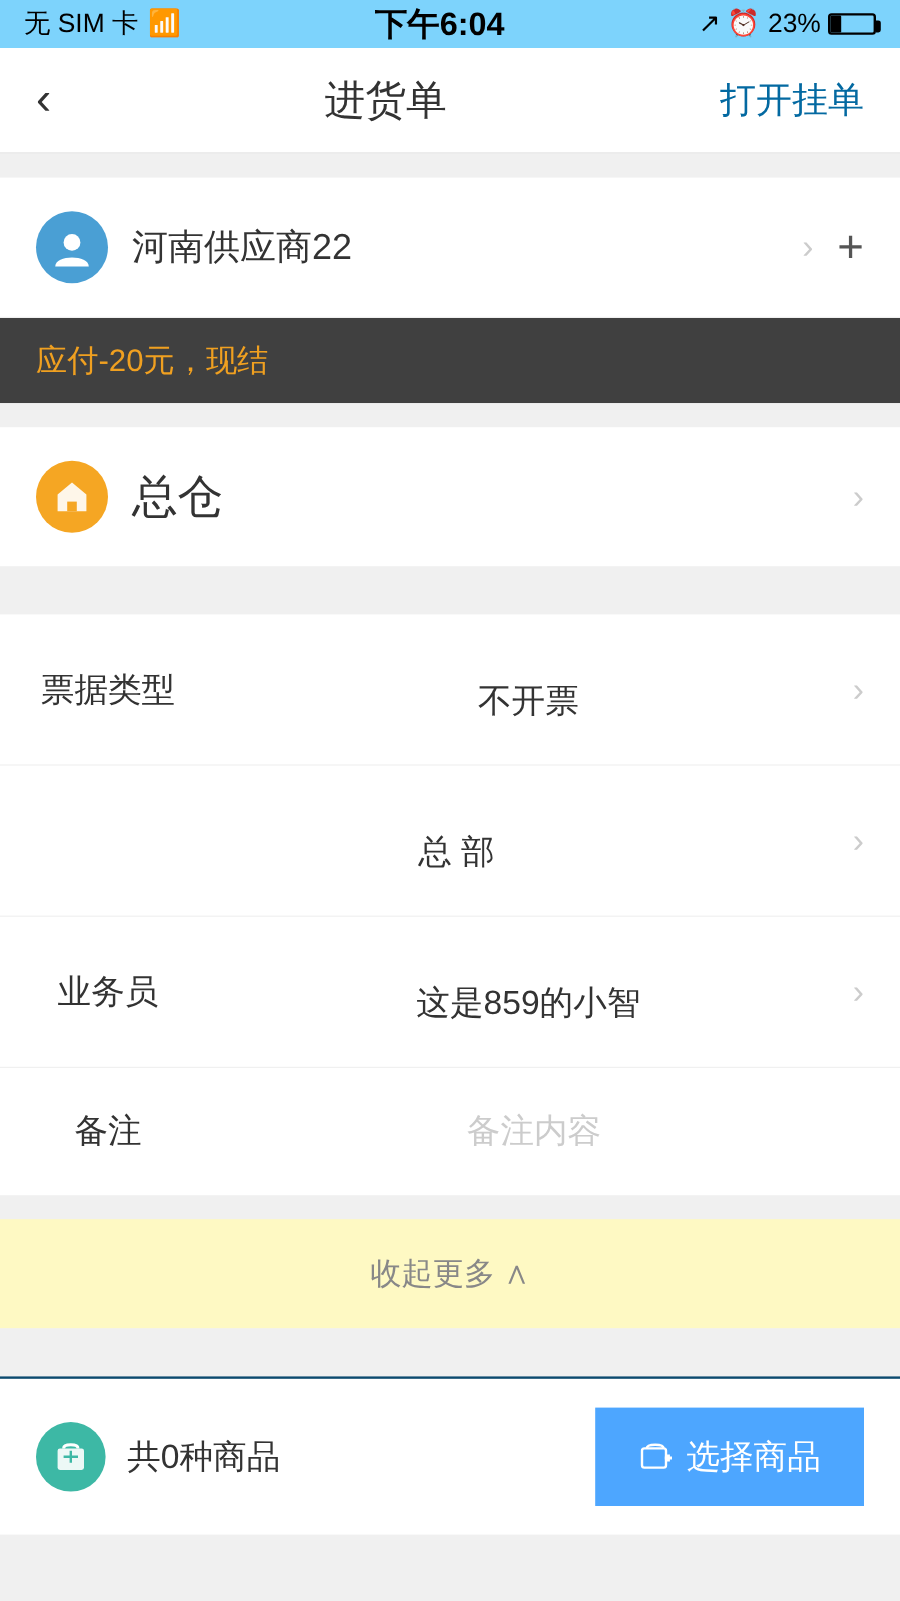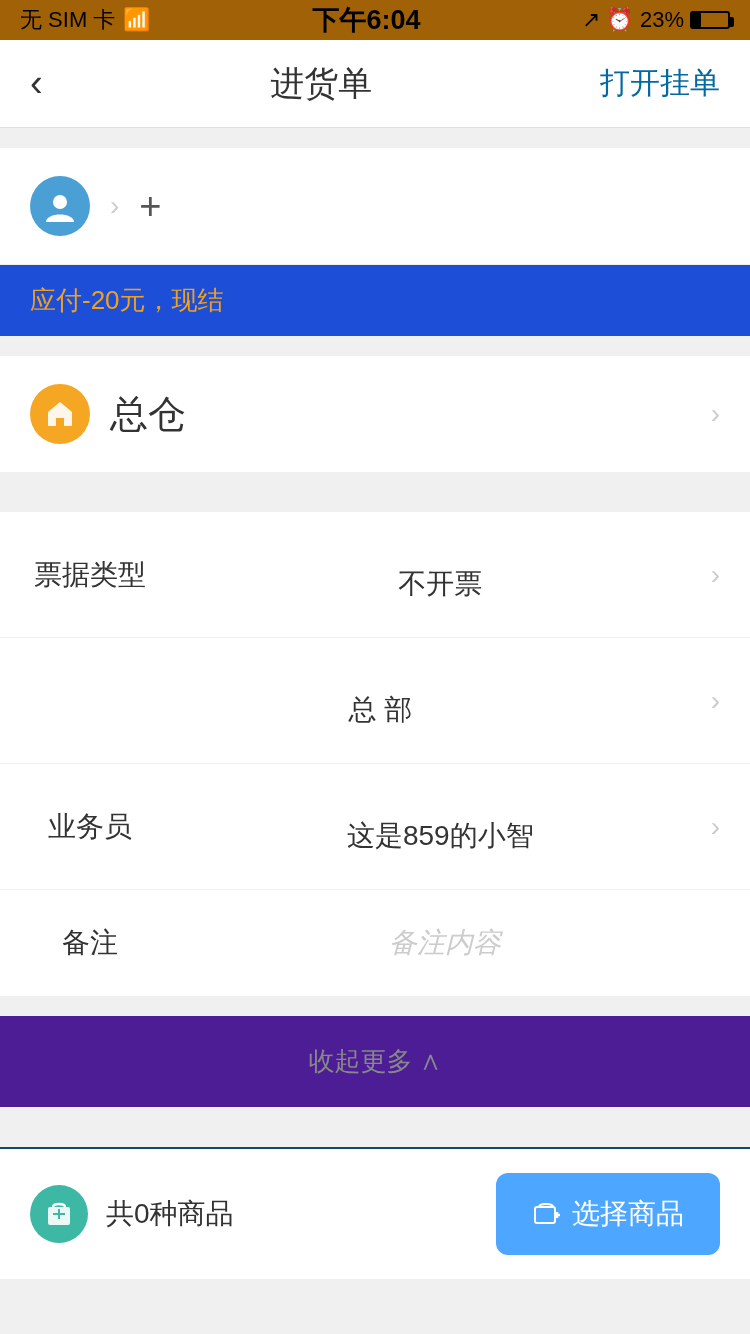--- a/index.html
+++ b/index.html
@@ -9,21 +9,21 @@
       min-height: 1334px;
       font-family: -apple-system, 'PingFang SC', 'Helvetica Neue', Arial, sans-serif;
       background: #f0f0f0;
       font-size: 28px;
     }
 
     
     .status-bar {
       width: 750px;
       height: 40px;
-      background: #a16207;
+      background: #7dd3fc;
       display: flex;
       align-items: center;
       justify-content: space-between;
       padding: 0 20px;
       font-size: 22px;
       color: #000;
     }
     .status-left { display: flex; align-items: center; gap: 8px; }
     .status-center { font-weight: 600; font-size: 27px; }
     .status-right { display: flex; align-items: center; gap: 6px; font-size: 22px; }
@@ -86,21 +86,21 @@
     }
     .row-arrow {
       color: #ccc; font-size: 28px; margin-right: 20px;
     }
     .add-btn {
       font-size: 38px; color: #555; cursor: pointer; font-weight: 300;
     }
 
     
     .payment-notice {
-      background: #1d4ed8;
+      background: #404040;
       padding: 18px 30px;
       font-size: 26px;
       color: #f0a020;
     }
 
     
     .warehouse-row {
       display: flex;
       align-items: center;
       padding: 28px 30px;
@@ -142,26 +142,25 @@
       font-size: 28px;
       color: #333;
       margin-left: 20px;
       margin-top: 19px;
     }
     .form-placeholder {
       flex: 1;
       font-size: 28px;
       color: #ccc;
       margin-left: 20px;
-      font-style: italic;
     }
 
     
     .collapse-row {
-      background: #4c1d95;
+      background: #fef9c3;
       display: flex;
       align-items: center;
       justify-content: center;
       padding: 28px 30px;
       font-size: 26px;
       color: #888;
       cursor: pointer;
       margin-top: 20px;
     }
 
@@ -183,21 +182,21 @@
       margin-right: 18px; flex-shrink: 0;
     }
     .goods-count {
       flex: 1; font-size: 28px; color: #333;
     }
     .select-goods-btn {
       background: #4da6ff;
       color: #fff;
       font-size: 28px;
       padding: 22px 36px;
-      border-radius: 12px;
+      border-radius: 0;
       border: none;
       cursor: pointer;
       display: flex;
       align-items: center;
       gap: 10px;
     }
 
     
     .page-bg {
       width: 750px;
@@ -235,20 +234,21 @@
 <div class="separator"></div>
 
 <div class="section">
   <div class="supplier-row">
     <div class="supplier-avatar">
       <svg width="36" height="36" viewBox="0 0 36 36" fill="none">
         <circle cx="18" cy="14" r="7" fill="white"></circle>
         <path d="M4 34 C4 24 32 24 32 34" fill="white"></path>
       </svg>
     </div>
+    <span class="supplier-name">河南供应商22</span>
     <span class="row-arrow">›</span>
     <span class="add-btn">+</span>
   </div>
   <div class="payment-notice">应付-20元，现结</div>
 </div>
 
 <div class="separator"></div>
 
 <div class="section">
   <div class="warehouse-row">

